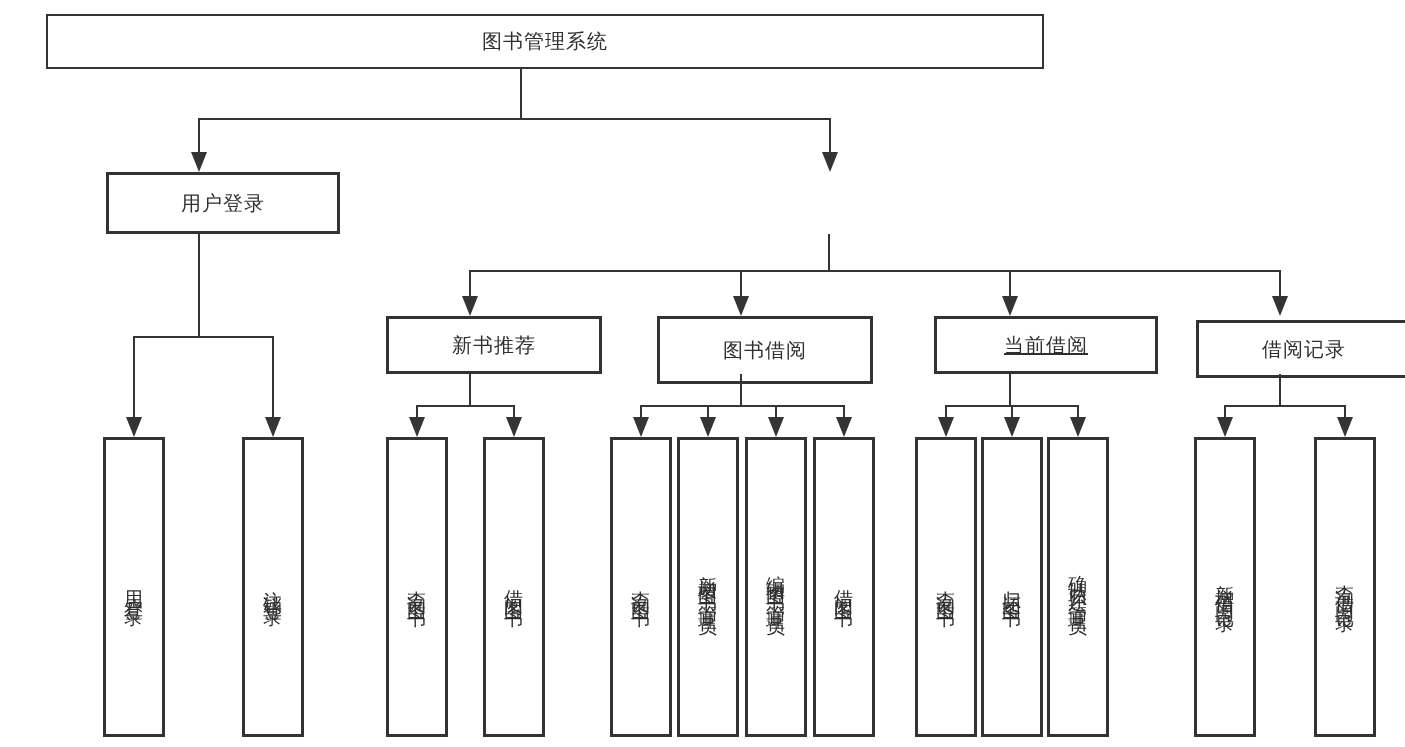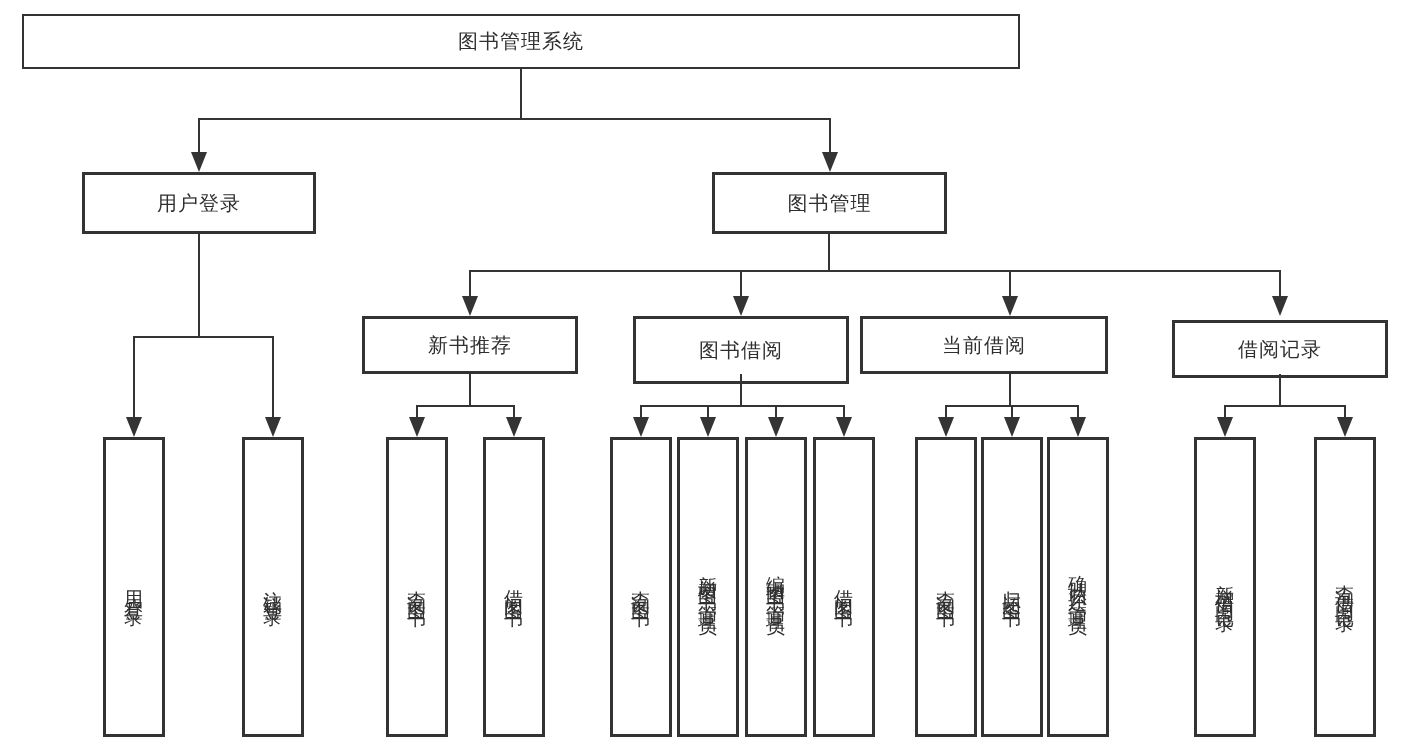--- a/index.html
+++ b/index.html
@@ -3,21 +3,21 @@
 <meta charset="utf-8">
 <style>
   html,body{margin:0;padding:0;background:#ffffff;}
   body{font-family:"DejaVu Sans",sans-serif;}
   #canvas{position:relative;width:1405px;height:747px;background:#ffffff;overflow:hidden;}
 
   .box{
     position:absolute;box-sizing:border-box;background:#ffffff;
     border:3px solid #333333;color:#2f2f2f;
     display:flex;align-items:center;justify-content:center;
-    font-size:20px;letter-spacing:1px;
+    font-size:20px;letter-spacing:1px;margin-left:24px;
   }
   .box.root{border-width:2px;}
 
   .leaf{
     position:absolute;box-sizing:border-box;background:#ffffff;
     border:3px solid #333333;color:#2f2f2f;
     display:flex;align-items:center;justify-content:center;
     width:62px;height:300px;top:437px;font-size:19px;
   }
   .leaf span{
@@ -51,23 +51,20 @@
   <div class="vline" style="left:520px;top:69px;height:49px;"></div>
   <div class="hline" style="left:198px;top:118px;width:633px;"></div>
   <div class="vline" style="left:198px;top:118px;height:36px;"></div>
   <div class="arrowhead" style="left:191px;top:152px;"></div>
   <div class="vline" style="left:829px;top:118px;height:36px;"></div>
   <div class="arrowhead" style="left:822px;top:152px;"></div>
 
   <div class="box" style="left:82px;top:172px;width:234px;height:62px;">
     <span>用户登录</span>
   </div>
-  <div class="box" style="left:712px;top:172px;width:235px;height:62px;">
-    <span>图书管理</span>
-  </div>
 
   <div class="vline" style="left:198px;top:234px;height:102px;"></div>
   <div class="hline" style="left:133px;top:336px;width:140px;"></div>
   <div class="vline" style="left:133px;top:336px;height:81px;"></div>
   <div class="arrowhead" style="left:126px;top:417px;"></div>
   <div class="vline" style="left:272px;top:336px;height:81px;"></div>
   <div class="arrowhead" style="left:265px;top:417px;"></div>
 
   <div class="vline" style="left:828px;top:234px;height:36px;"></div>
   <div class="hline" style="left:469px;top:270px;width:812px;"></div>
@@ -79,21 +76,21 @@
   <div class="arrowhead" style="left:1002px;top:296px;"></div>
   <div class="vline" style="left:1279px;top:270px;height:26px;"></div>
   <div class="arrowhead" style="left:1272px;top:296px;"></div>
 
   <div class="box" style="left:362px;top:316px;width:216px;height:58px;">
     <span>新书推荐</span>
   </div>
   <div class="box" style="left:633px;top:316px;width:216px;height:68px;">
     <span>图书借阅</span>
   </div>
-  <div class="box" style="left:860px;top:316px;width:248px;height:58px;">
+  <div class="box" style="left:910px;top:316px;width:224px;height:58px;text-decoration:underline;">
     <span>当前借阅</span>
   </div>
   <div class="box" style="left:1172px;top:320px;width:216px;height:58px;">
     <span>借阅记录</span>
   </div>
 
   <div class="vline" style="left:469px;top:374px;height:31px;"></div>
   <div class="hline" style="left:416px;top:405px;width:99px;"></div>
   <div class="vline" style="left:416px;top:405px;height:12px;"></div>
   <div class="arrowhead" style="left:409px;top:417px;"></div>

